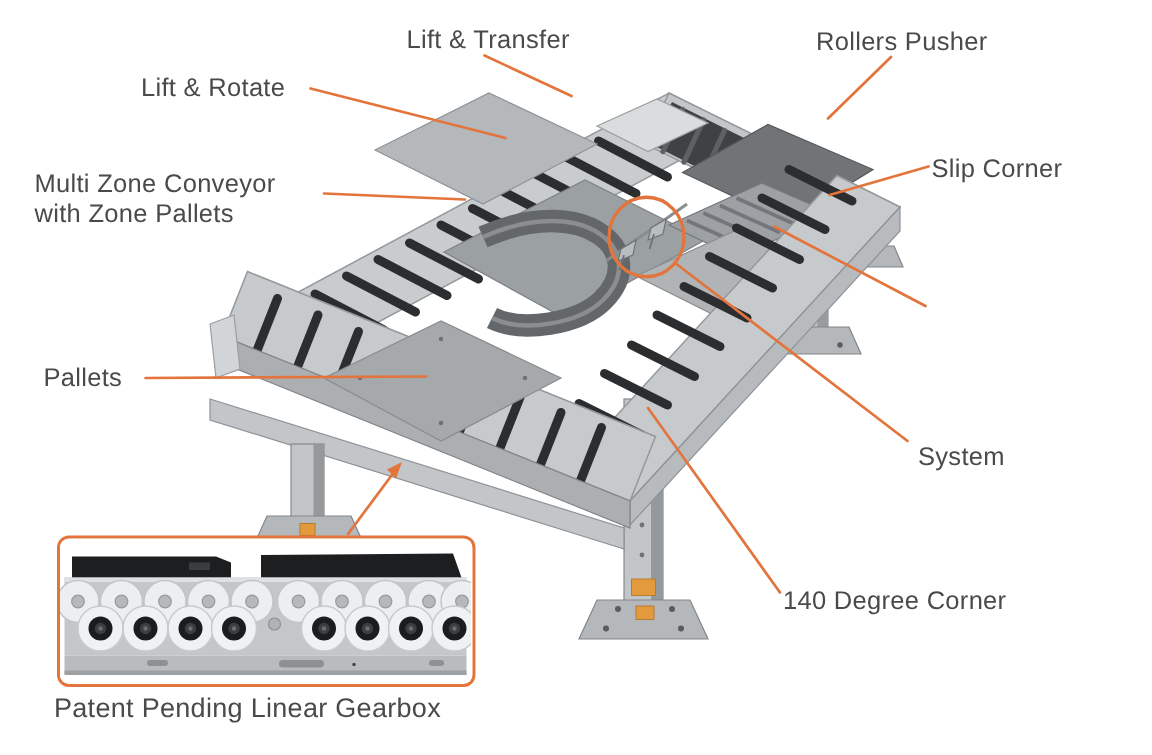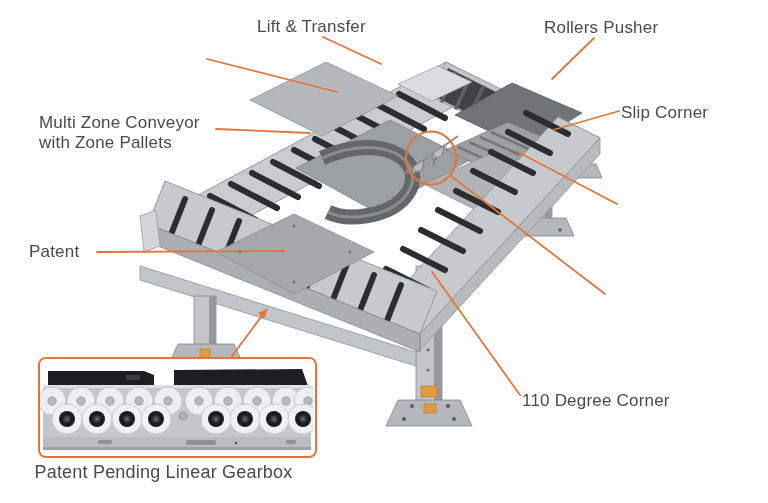--- a/index.html
+++ b/index.html
@@ -14,22 +14,22 @@
     font:500 17px/20px "Liberation Sans", sans-serif;
     letter-spacing:.2px; white-space:nowrap;
   }
   .lbl span { display:block; }
   #inset {
     position:absolute; left:38px; top:357px; width:279px; height:101px;
     box-sizing:border-box; border:2.5px solid var(--accent);
     border-radius:8px; background:#fff; overflow:hidden;
   }
   #caption {
-    position:absolute; left:20px; top:461px; width:287px;
-    text-align:center; color:var(--text);
+    position:absolute; left:36px; top:461px; width:287px;
+    text-align:left; color:var(--text);
     font:500 18px/22px "Liberation Sans", sans-serif; letter-spacing:.2px;
   }
   .leader { stroke:var(--accent); stroke-width:1.8; fill:none; stroke-linecap:round; }
   .callout { stroke:var(--accent); stroke-width:2.2; fill:none; }
 </style>
 </head>
 <body>
 
 <div id="stage">
 
@@ -185,31 +185,33 @@
       <line class="leader" x1="619" y1="111" x2="553" y2="130"></line>
       <line class="leader" x1="617" y1="204" x2="516" y2="151"></line>
       <line class="leader" x1="97" y1="252" x2="284" y2="251"></line>
       <line class="leader" x1="451" y1="176" x2="605" y2="294"></line>
       <line class="leader" x1="520" y1="395" x2="432" y2="272"></line>
       <line class="leader" x1="232" y1="356" x2="264" y2="313"></line>
       <polygon points="268,308 264,319 258,313" fill="#E3743C"></polygon>
     </g>
   </svg>
 
-  <div class="lbl" style="left:257px;top:17px">Lift &amp; Transfer</div>
+  <div class="lbl" style="left:271px;top:17px">Lift &amp; Transfer</div>
   <div class="lbl" style="left:544px;top:18px">Rollers Pusher</div>
-  <div class="lbl" style="left:39px;top:113px">
+  <div class="lbl" style="left:94px;top:49px">Lift &amp; Rotate</div>
+  <div class="lbl" style="left:23px;top:113px">
     <span>Multi Zone Conveyor</span>
     <span>with Zone Pallets</span>
   </div>
   <div class="lbl" style="left:621px;top:103px">Slip Corner</div>
-  <div class="lbl" style="left:29px;top:242px">Patent</div>
+  <div class="lbl" style="left:29px;top:242px">Pallets</div>
   <div class="lbl" style="left:612px;top:295px">
+    <span>System</span>
   </div>
-  <div class="lbl" style="left:522px;top:391px">110 Degree Corner</div>
+  <div class="lbl" style="left:522px;top:391px">140 Degree Corner</div>
 
   <div id="inset">
     <svg width="274" height="96" viewBox="0 0 274 96">
       <rect x="0" y="0" width="274" height="96" fill="#FFFFFF"></rect>
       <g>
         <polygon points="8,12 104,12 114,16 114,27 8,27" fill="#1D1E20"></polygon>
         <rect x="86" y="16" width="14" height="5" fill="#3A3C3E"></rect>
         <polygon points="134,11 262,10 268,27 134,27" fill="#1D1E20"></polygon>
       </g>
       <g>

